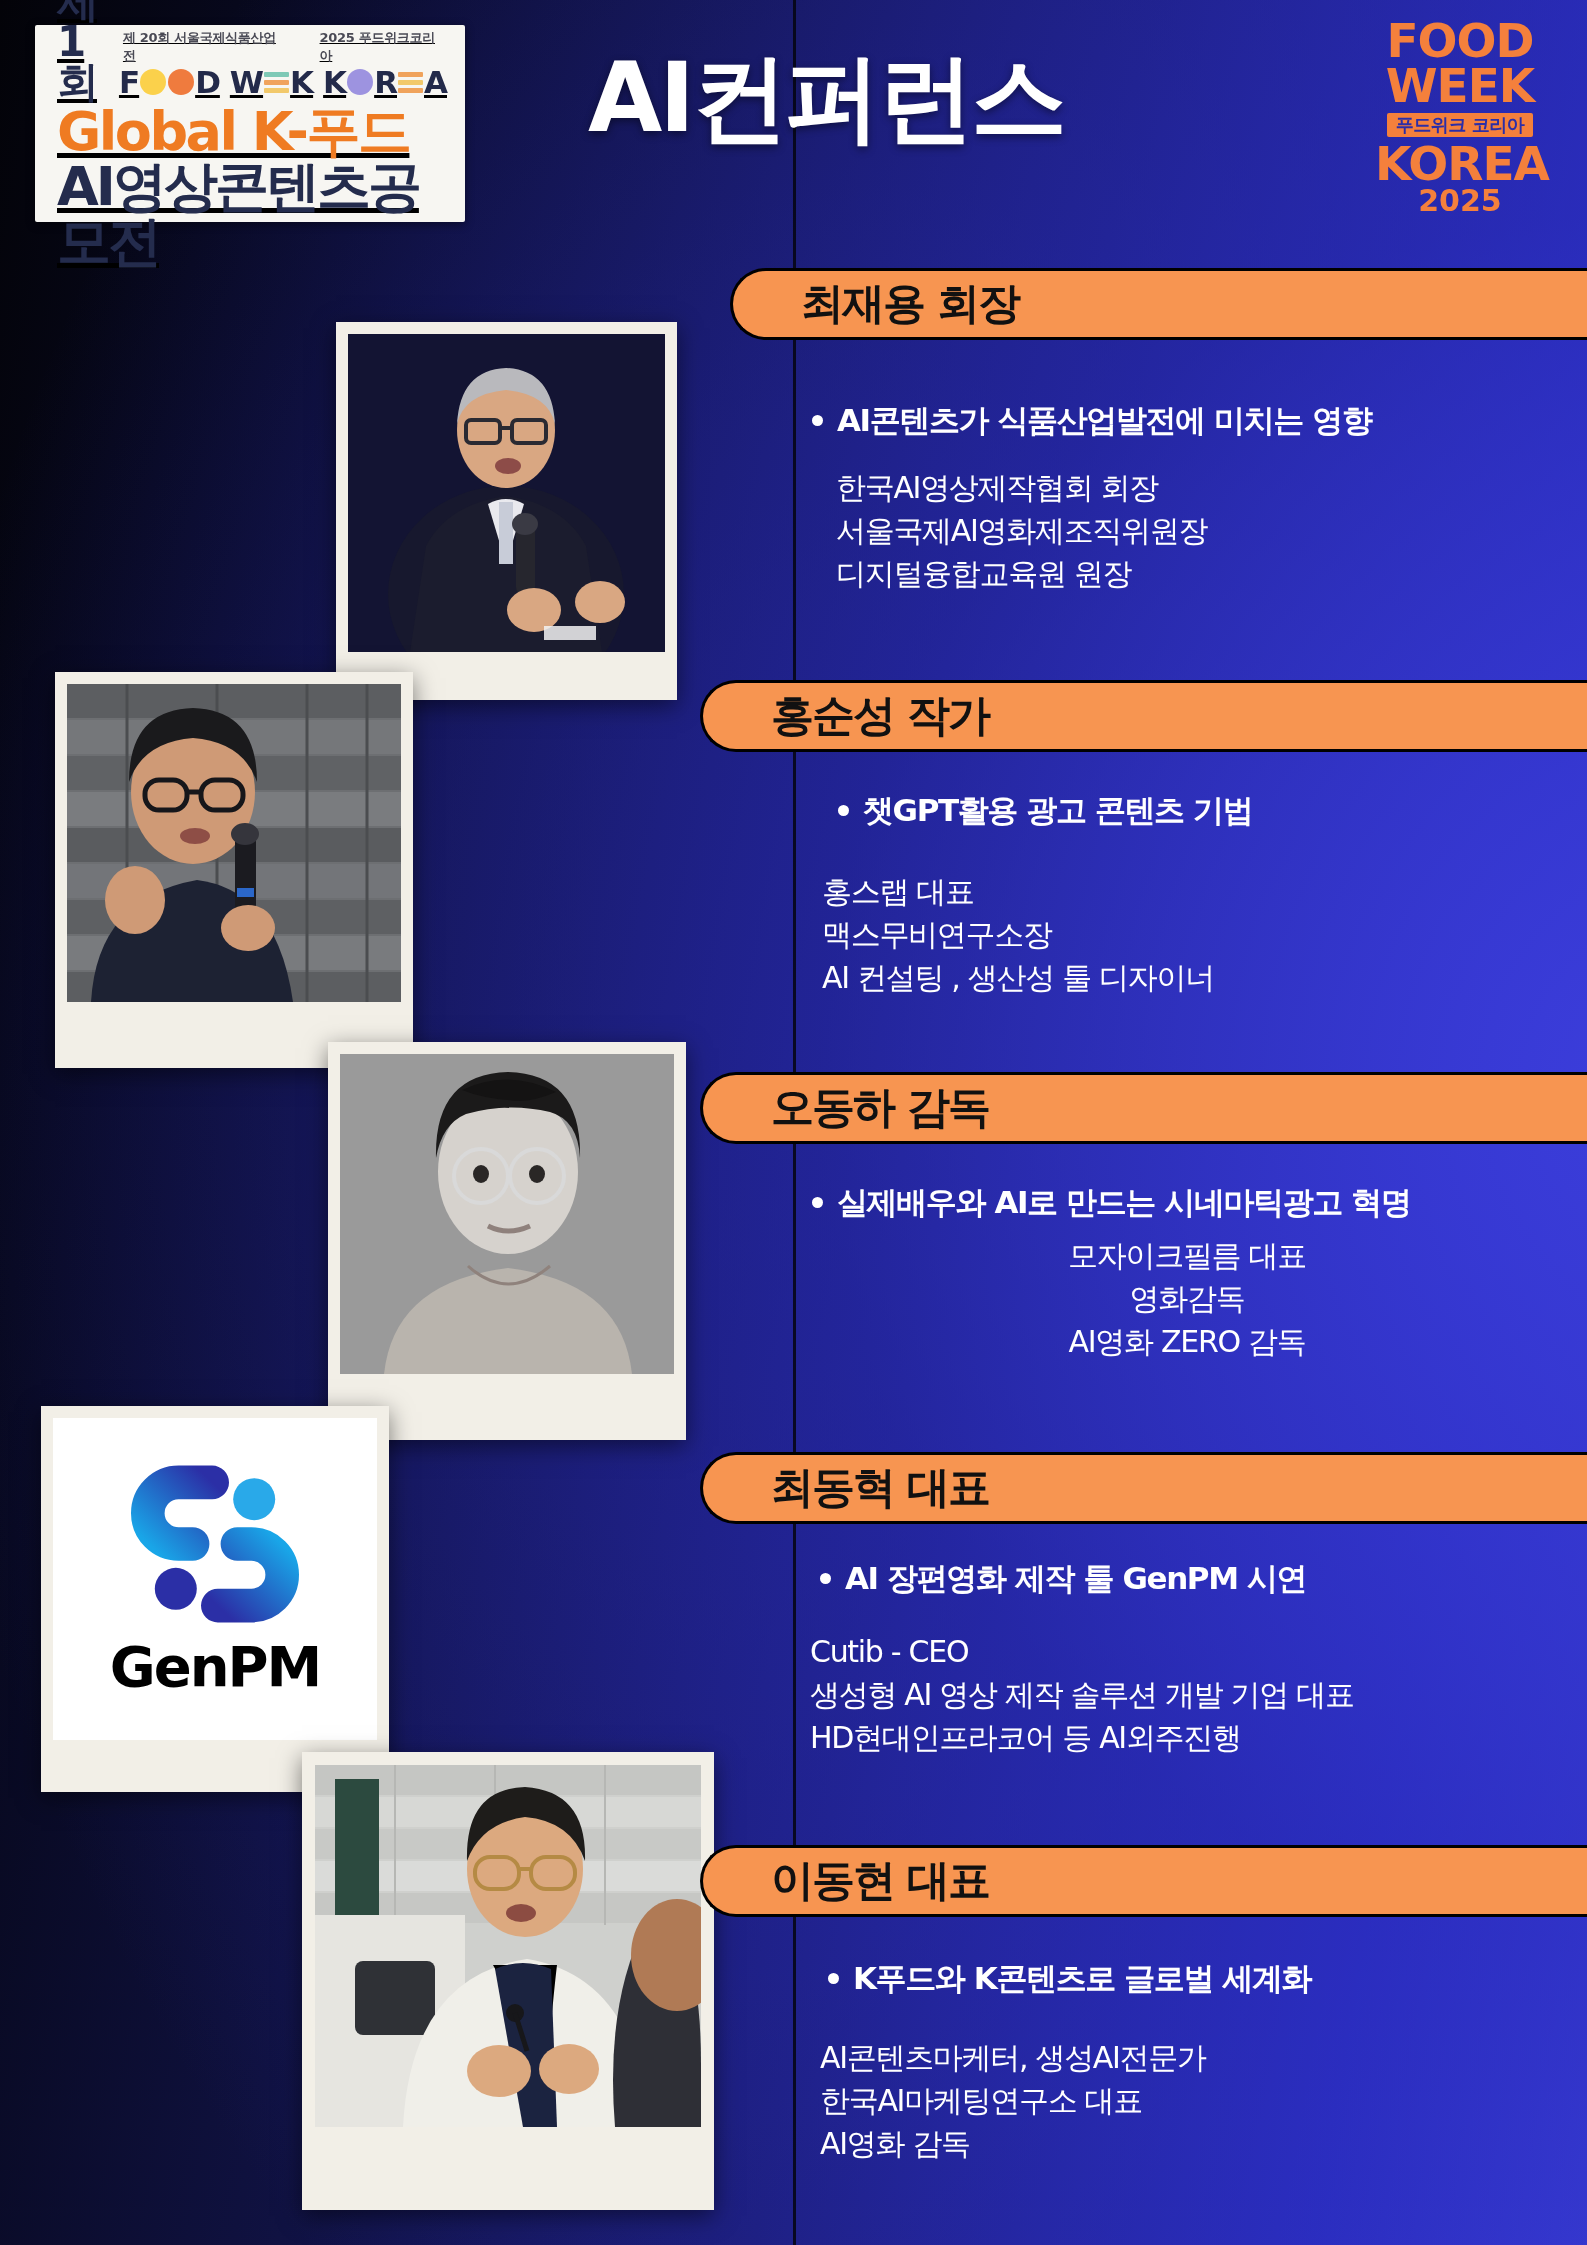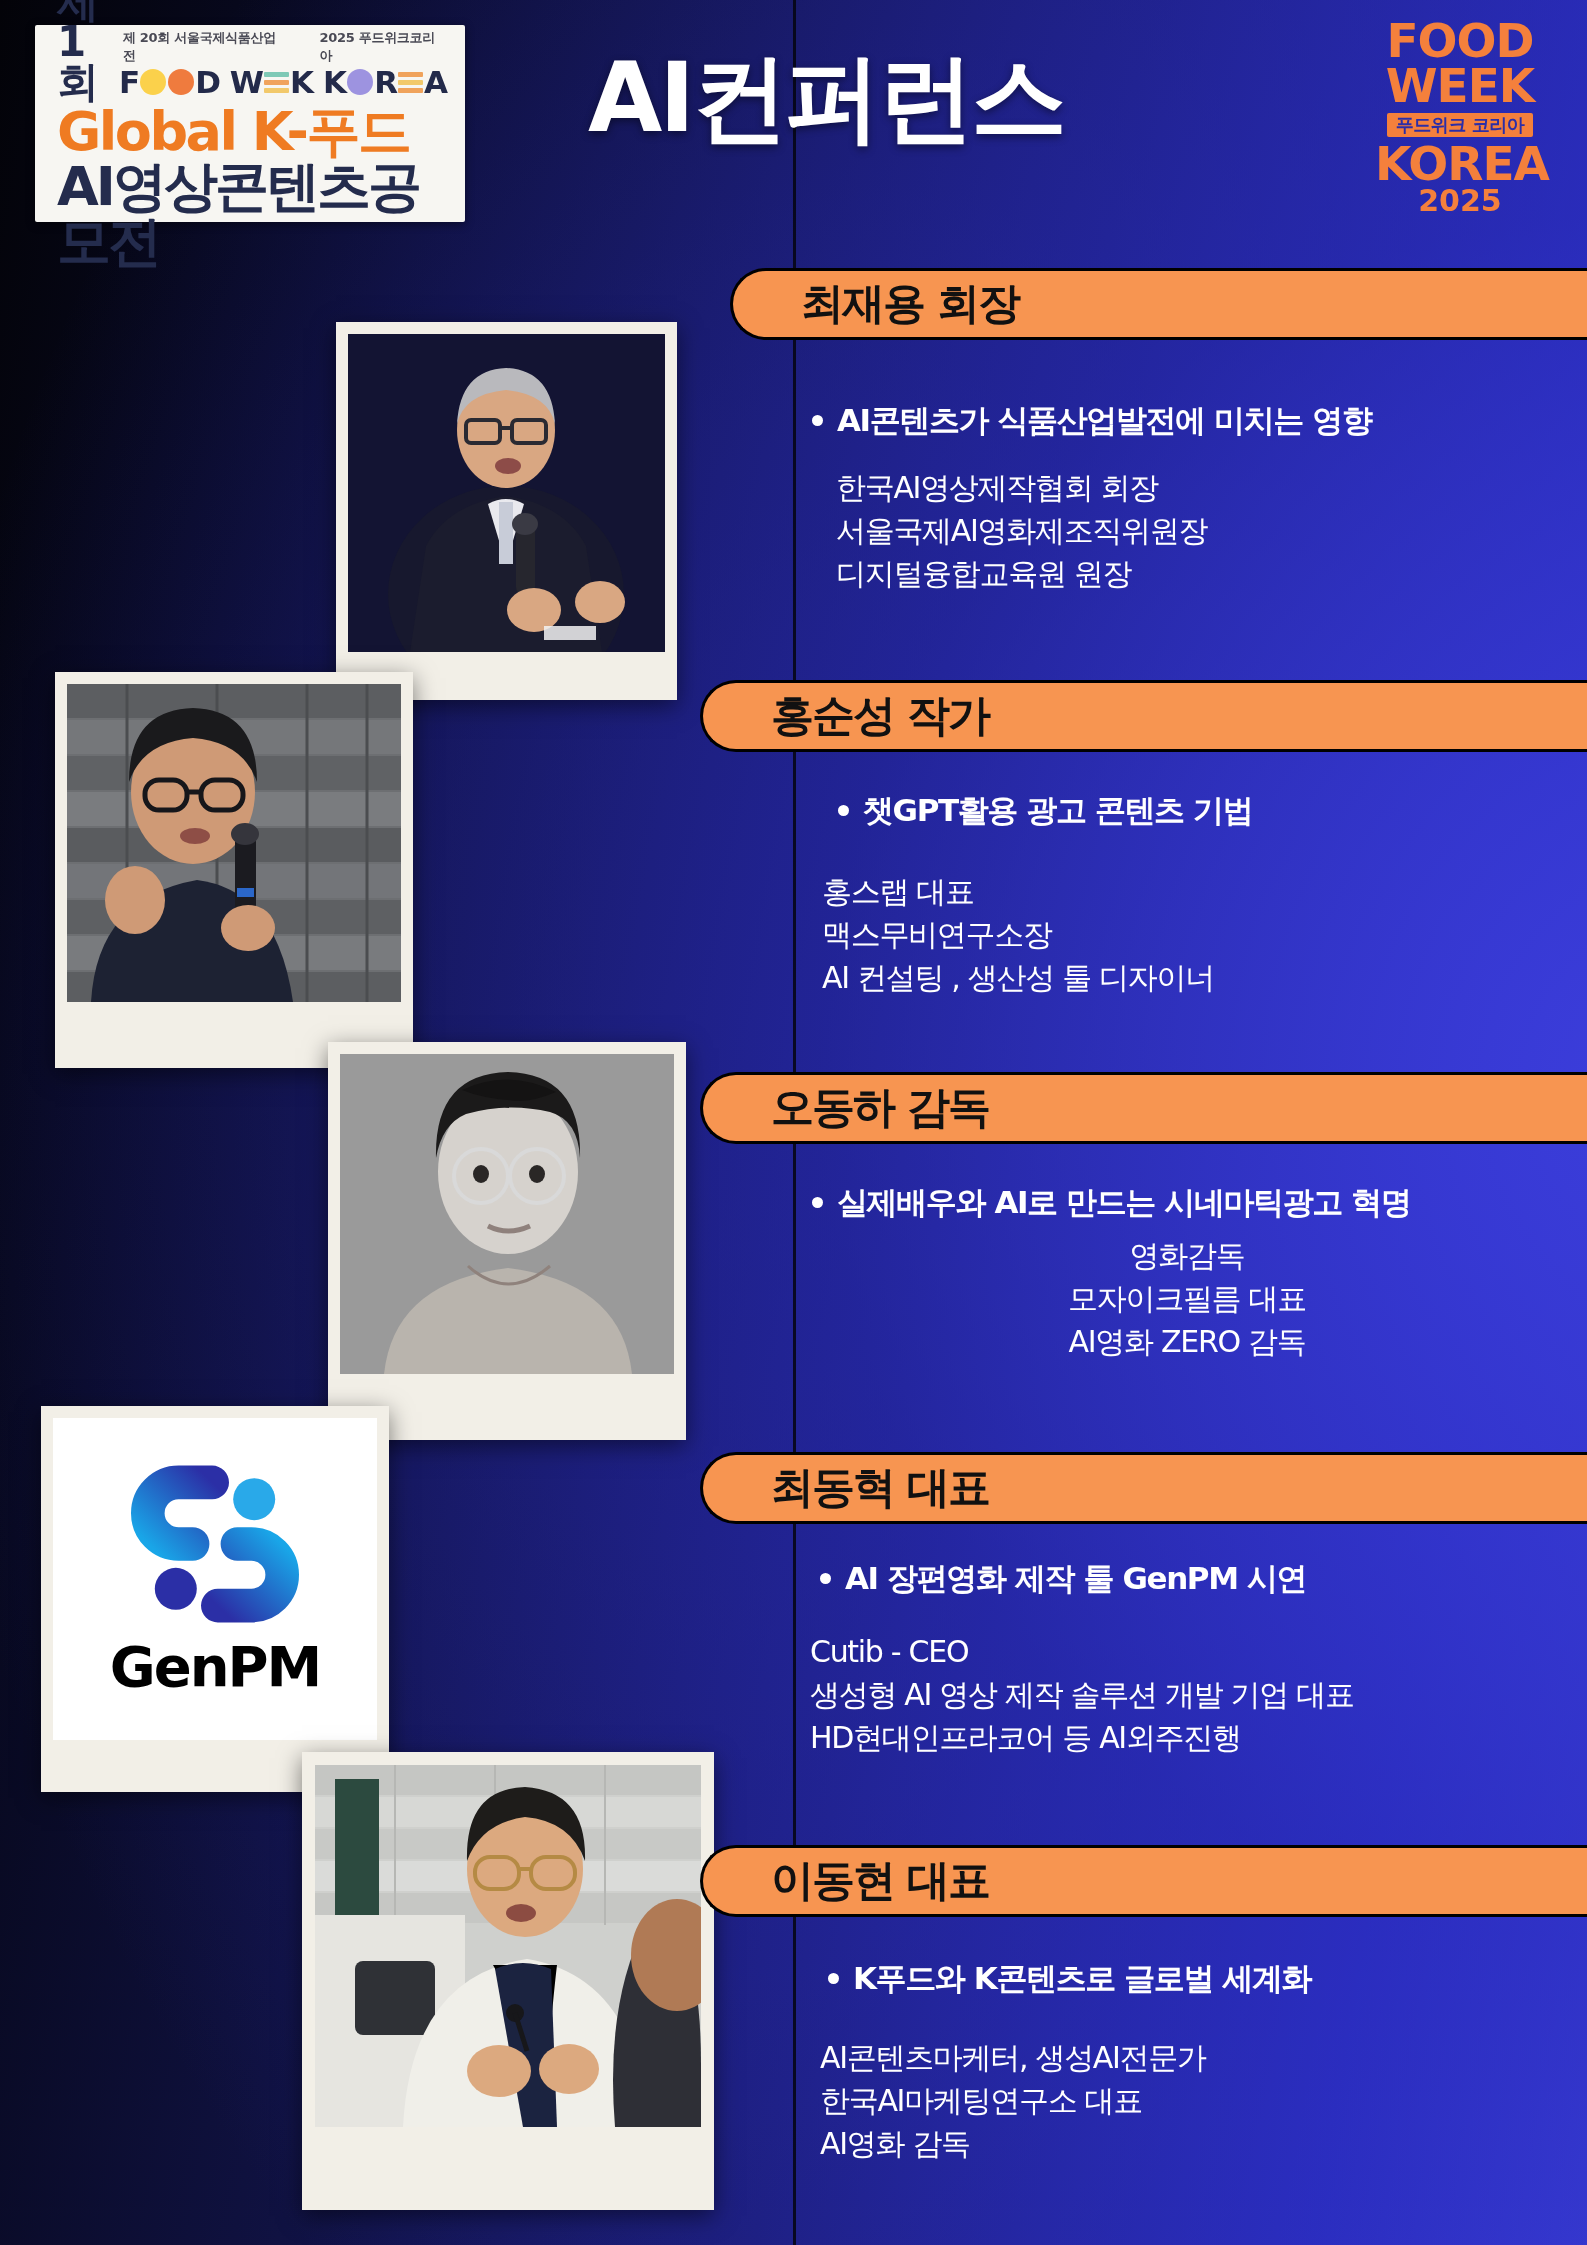--- a/index.html
+++ b/index.html
@@ -16,20 +16,21 @@
   }
   
   .vrule{ position:absolute; top:0; width:3px; height:2245px; background:#05050f; opacity:.85; }
 
   
   .logo-box{
     position:absolute; left:35px; top:25px; width:430px; height:197px;
     background:#f7f6f2; border-radius:2px;
     display:flex; flex-direction:column; justify-content:center; padding:14px 18px 10px 22px;
     box-shadow:0 2px 10px rgba(0,0,0,.45);
+    text-decoration:underline;
   }
   .lg-r1{ display:flex; align-items:flex-end; gap:18px; }
   .lg-ord{ font-size:42px; font-weight:900; color:#242c4d; letter-spacing:-2px; line-height:.95; }
   .fw-wrap{ flex:1; padding-bottom:4px; }
   .fw-tiny{ display:flex; justify-content:center; font-size:13px; color:#4a4a55; font-weight:700; padding:0 4px 2px 4px; letter-spacing:-.3px;gap:37px;}
   .fw-main{ display:flex; align-items:center; font-size:31px; font-weight:900; color:#232a4a; letter-spacing:-1px; line-height:1; }
   .dot{ display:inline-block; width:26px; height:26px; border-radius:50%; margin:0 1px; }
   .d-yel{ background:#fbd14b; } .d-org{ background:#ef7b3e; } .d-pur{ background:#9d93e0; }
   .bars{ display:inline-flex; flex-direction:column; justify-content:center; gap:3px; width:25px; margin:0 1px; }
   .bars i{ display:block; height:5px; border-radius:1px; }
@@ -302,22 +303,22 @@
   </div>
 
   <div class="banner" style="left:700px; top:1072px; width:890px;">
     <span>오동하 감독</span>
   </div>
   <div class="body" style="left:812px; top:1182px; width:780px;">
     <div class="topic">
       <i class="bu"></i><span>실제배우와 AI로 만드는 시네마틱광고 혁명</span>
     </div>
     <div style="margin-top:10px; text-align:center; padding-right:30px;">
+      <div class="cred">모자이크필름 대표</div>
       <div class="cred">영화감독</div>
-      <div class="cred">모자이크필름 대표</div>
       <div class="cred">AI영화  ZERO 감독</div>
     </div>
   </div>
 
   <div class="banner" style="left:700px; top:1452px; width:890px;">
     <span>최동혁 대표</span>
   </div>
   <div class="body" style="left:820px; top:1558px; width:770px;">
     <div class="topic">
       <i class="bu"></i><span>AI 장편영화 제작 툴 GenPM 시연</span>

